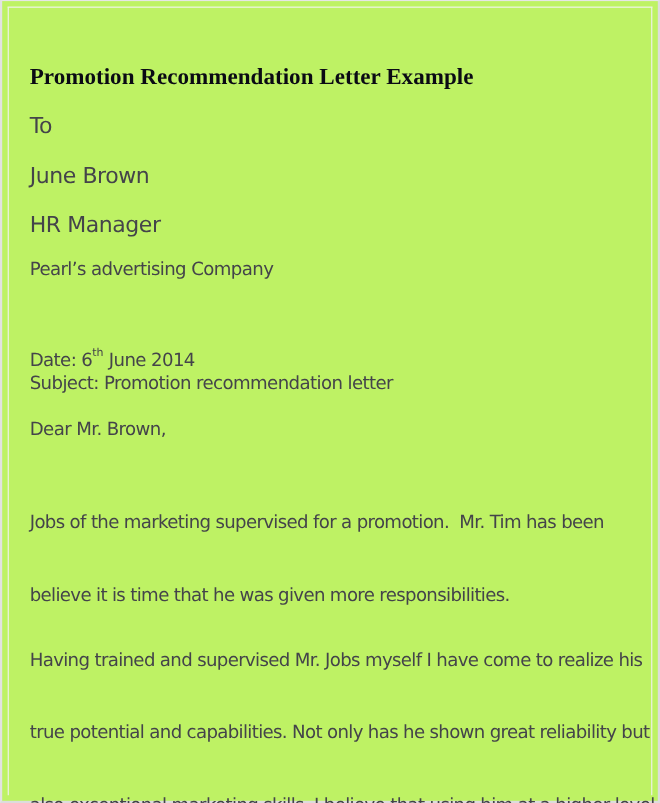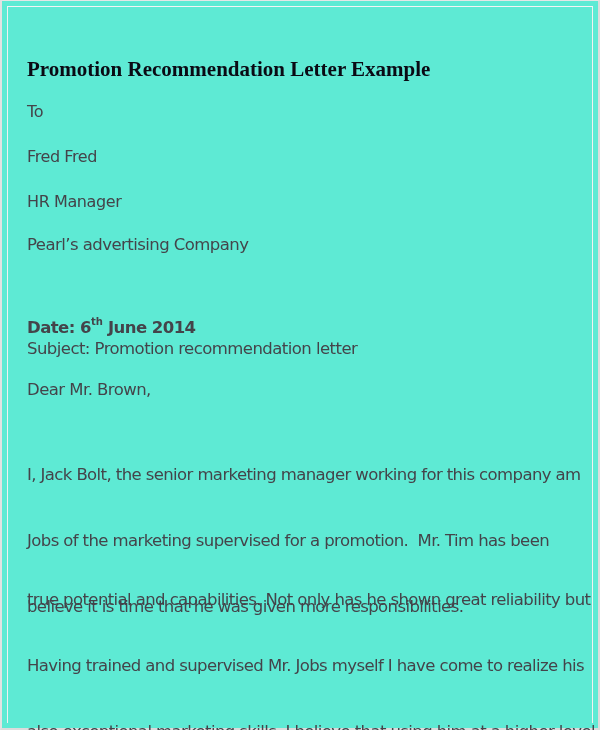--- a/index.html
+++ b/index.html
@@ -17,21 +17,21 @@
       position: absolute;
       left: 0;
       top: 0;
       width: 600px;
       height: 730px;
       box-sizing: border-box;
       border-left: 2px solid #e2e2e2;
       border-right: 2px solid #dcdcdc;
       border-top: 1px solid #e6e6e6;
       border-bottom: 2px solid #dcdcdc;
-      background: #5eead4;
+      background: #bef264;
     }
     .inner-guide {
       position: absolute;
       top: 5px;
       left: 5px;
       right: 5px;
       bottom: 5px;
       border-left: 1px solid #f1f1f1;
       border-right: 1px solid #f1f1f1;
       border-top: 1px solid #f4f4f4;
@@ -51,21 +51,21 @@
     }
     .line {
       position: absolute;
       left: 25px;
       margin: 0;
       font-family: "DejaVu Sans", "Liberation Sans", sans-serif;
       color: #44444a;
       white-space: nowrap;
     }
     .small {
-      font-size: 16px;
+      font-size: 20px;
       letter-spacing: -0.4px;
     }
     .medium {
       font-size: 16.5px;
       letter-spacing: -0.55px;
       text-align: right;
     }
     .para {
       position: absolute;
       left: 25px;
@@ -87,36 +87,35 @@
   </style>
 </head>
 <body>
 
 <div class="page-frame">
   <div class="inner-guide"></div>
 
   <h1 class="title">Promotion Recommendation Letter Example</h1>
 
   <p class="line small" style="top:101px;">To</p>
-  <p class="line small" style="top:146px;">Fred Fred</p>
+  <p class="line small" style="top:146px;">June Brown</p>
   <p class="line small" style="top:191px;">HR Manager</p>
   <p class="line medium" style="top:234px;">Pearl’s advertising Company</p>
 
-  <p class="line medium" style="top:317px;font-weight:bold;"><span>Date: 6</span><sup>th</sup><span> June 2014</span></p>
+  <p class="line medium" style="top:317px;"><span>Date: 6</span><sup>th</sup><span> June 2014</span></p>
   <p class="line medium" style="top:338px;">Subject: Promotion recommendation letter</p>
 
   <p class="line medium" style="top:379px;">Dear Mr. Brown,</p>
 
   <div class="para" style="top:419px;">
-    <div>I, Jack Bolt, the senior marketing manager working for this company am</div>
     <div>Jobs of the marketing supervised for a promotion.  Mr. Tim has been</div>
     <div>believe it is time that he was given more responsibilities.</div>
   </div>
 
   <div class="para" style="top:544px;">
+    <div>Having trained and supervised Mr. Jobs myself I have come to realize his</div>
     <div>true potential and capabilities. Not only has he shown great reliability but</div>
-    <div>Having trained and supervised Mr. Jobs myself I have come to realize his</div>
     <div>also exceptional marketing skills. I believe that using him at a higher level</div>
     
     
     
   </div>
 </div>
 
 </body></html>

